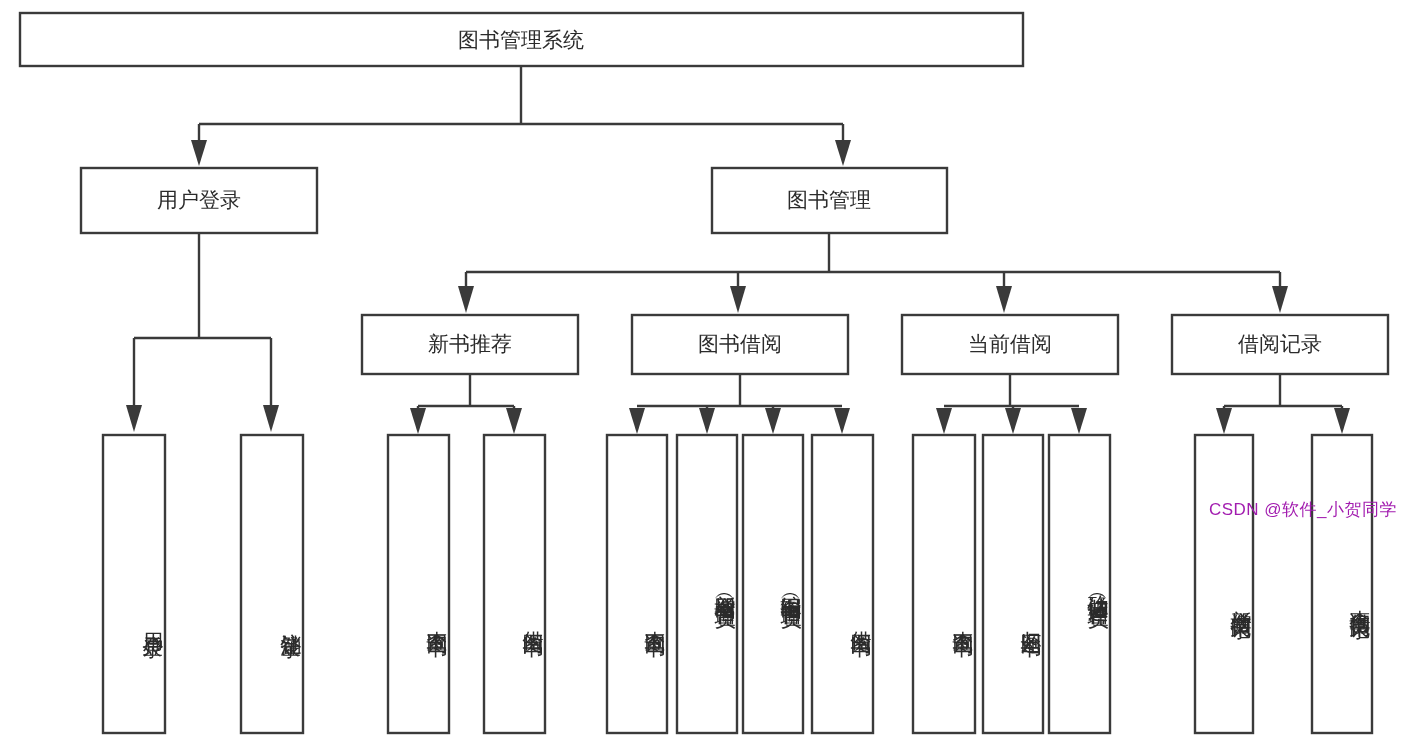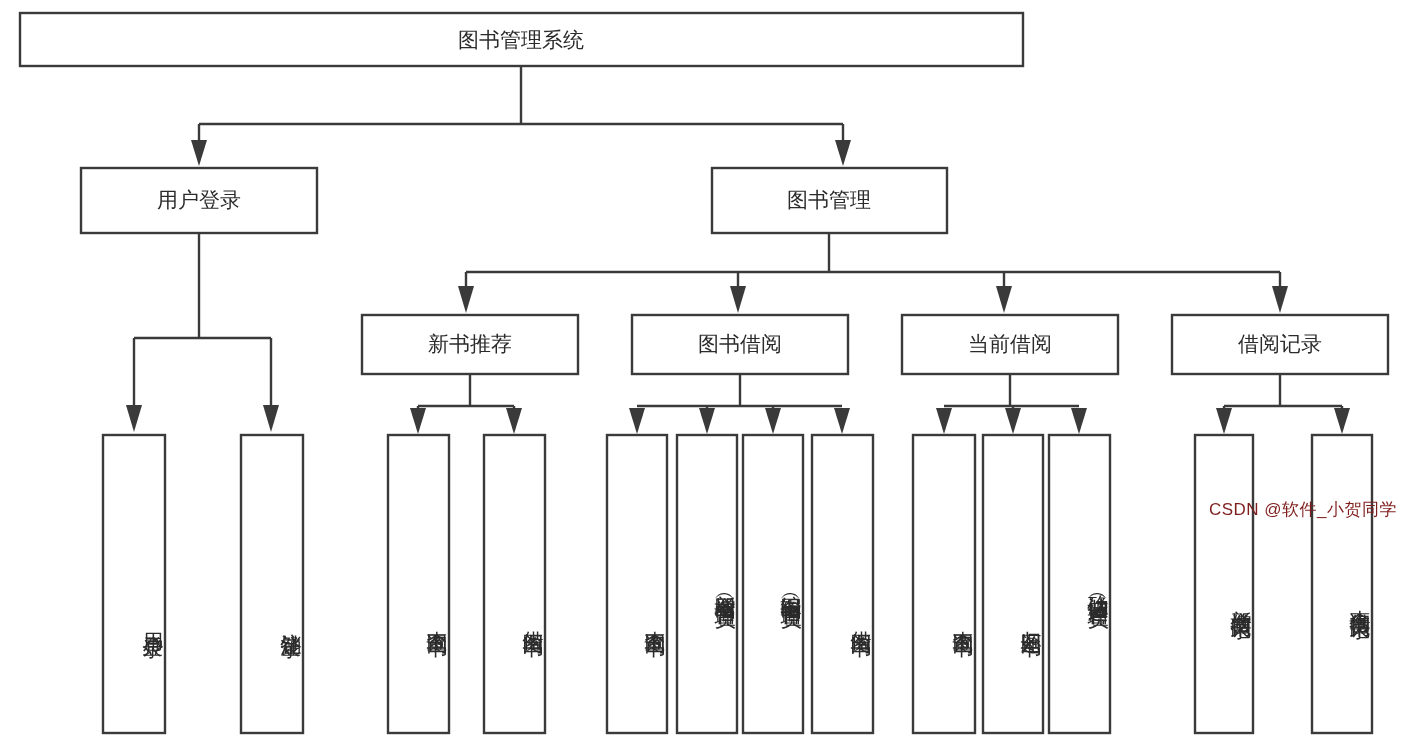--- a/index.html
+++ b/index.html
@@ -62,21 +62,21 @@
     justify-content: center;
     white-space: nowrap;
     pointer-events: none;
   }
   .watermark {
     position: absolute;
     right: 8px;
     bottom: 6px;
     font-family: "Liberation Sans", "DejaVu Sans", sans-serif;
     font-size: 17px;
-    color: #7f1d1d;
+    color: #a21caf;
     letter-spacing: 0.5px;
     white-space: nowrap;
   }
 </style>
 </head>
 <body>
 
 <div id="diagram-root">
 
   <svg class="diagram-canvas" viewBox="0 0 1405 747" xmlns="http://www.w3.org/2000/svg">

